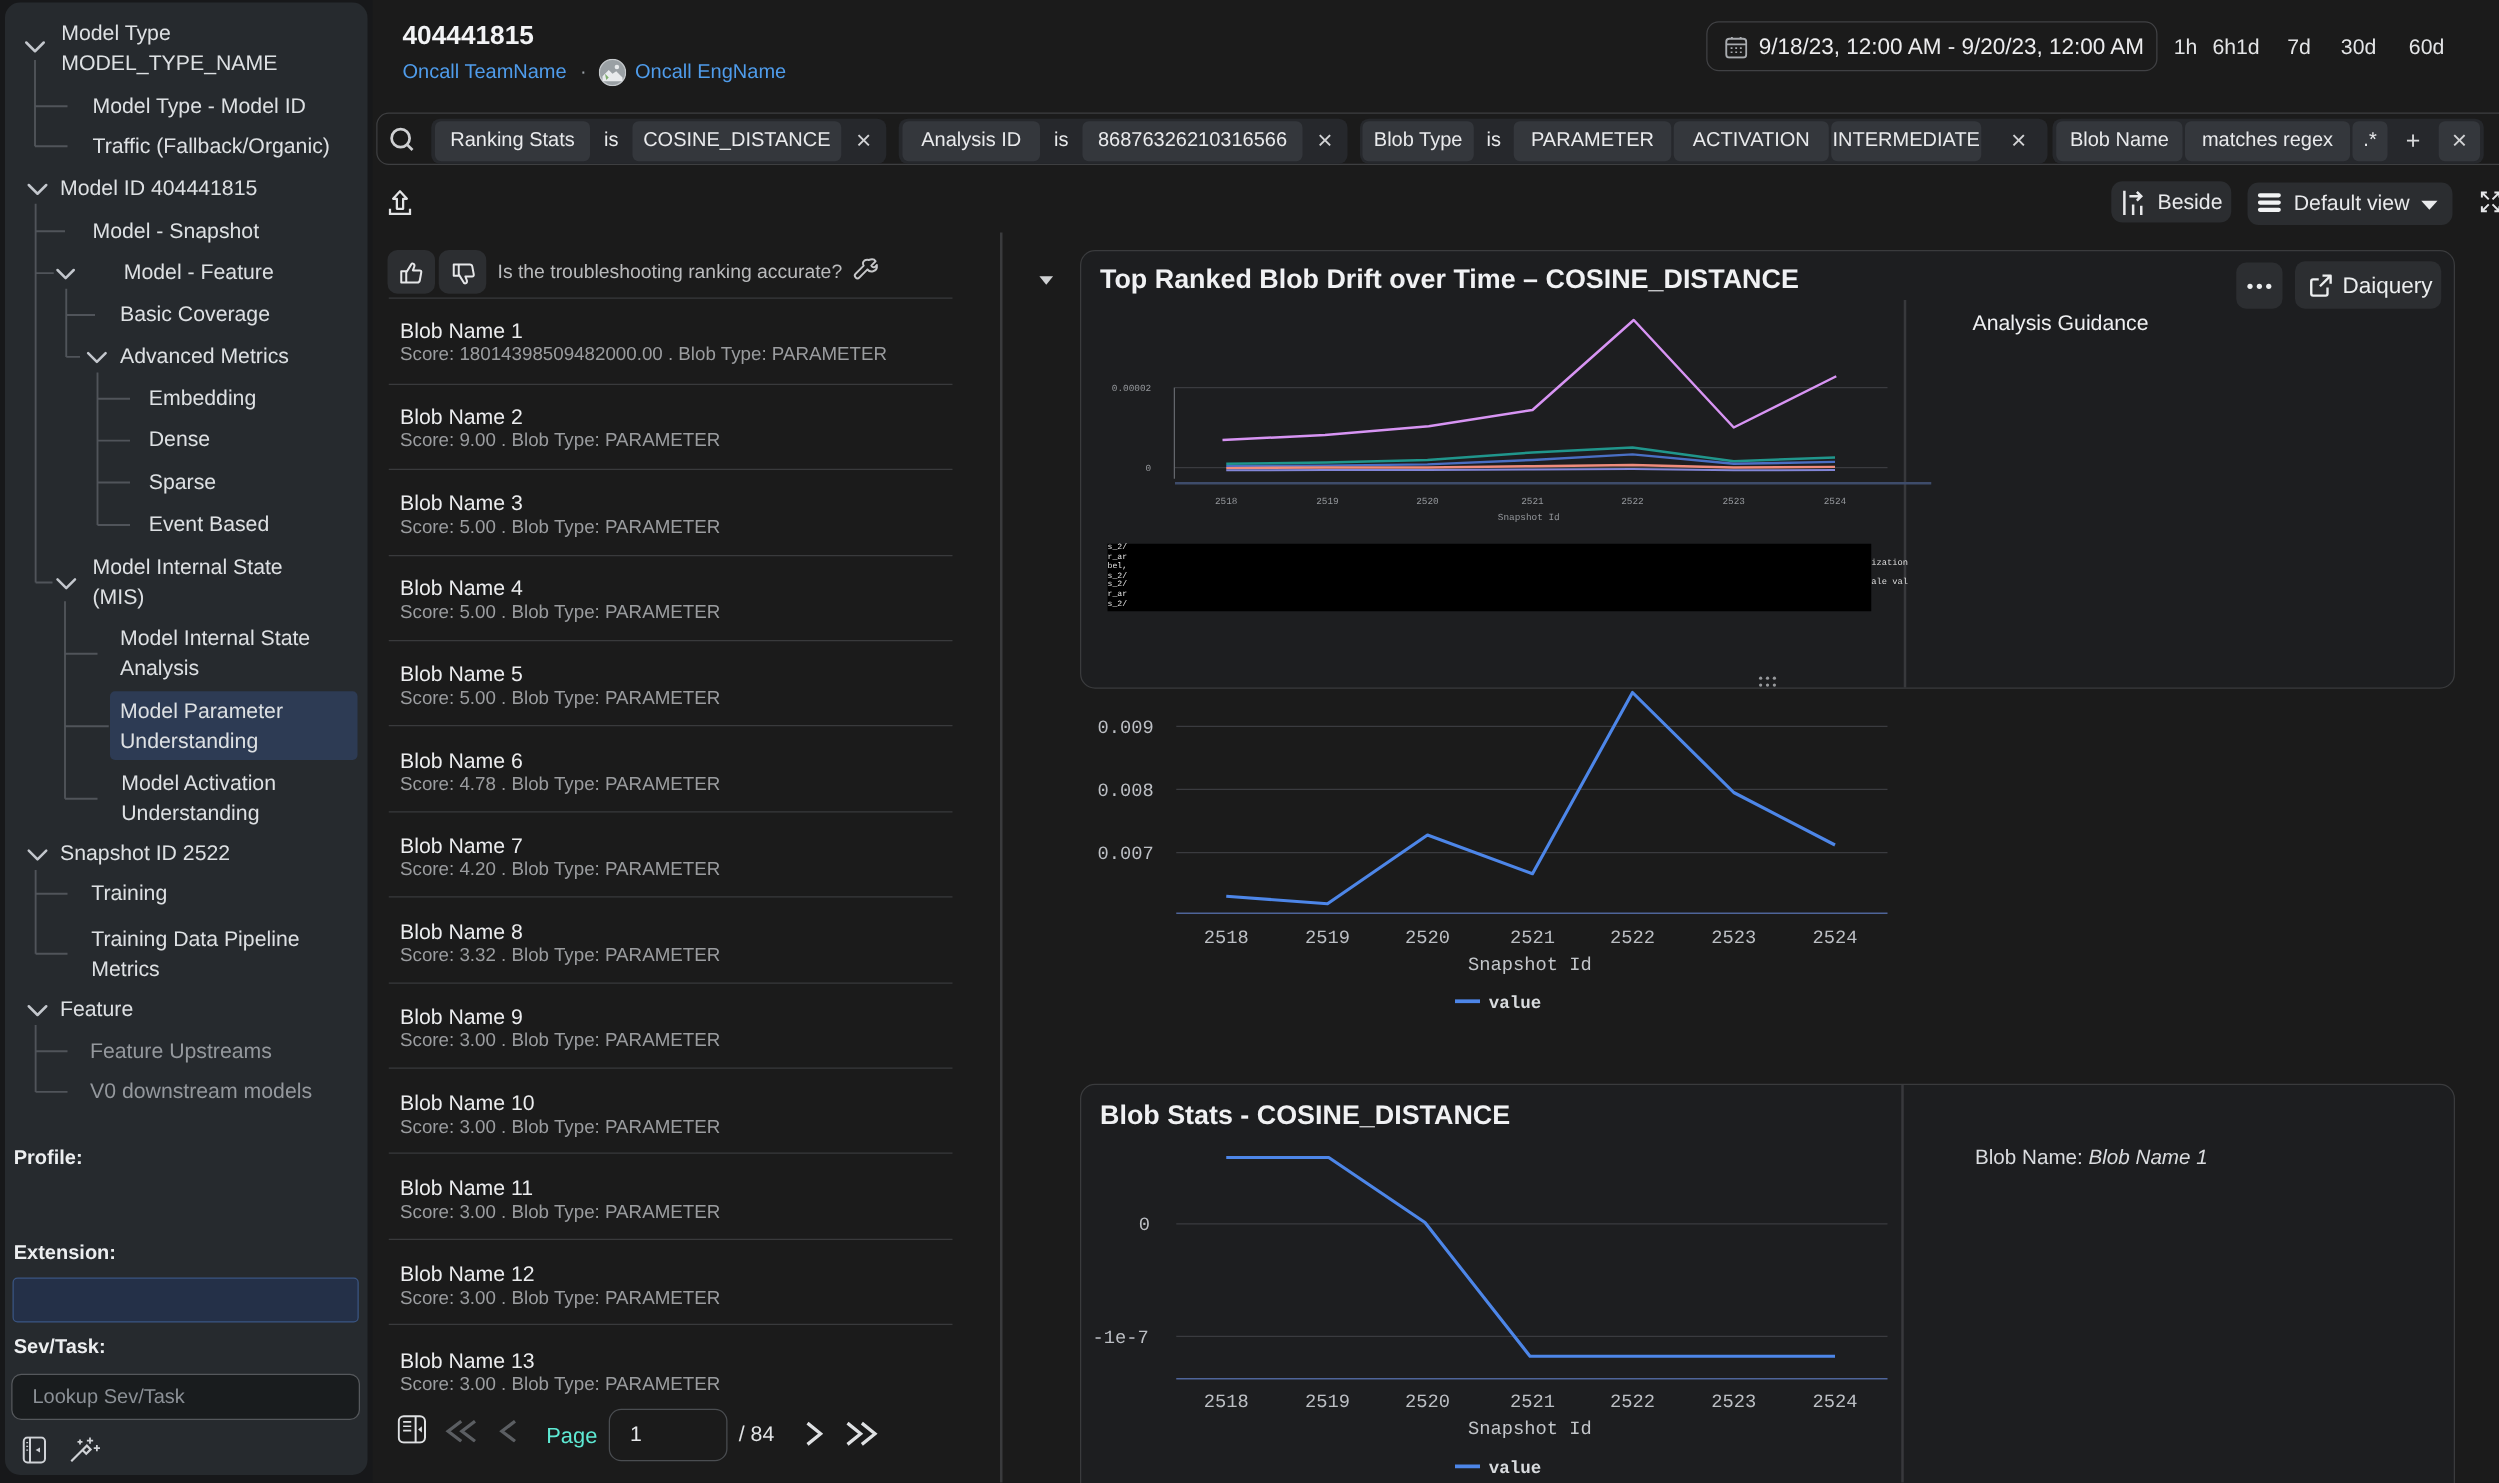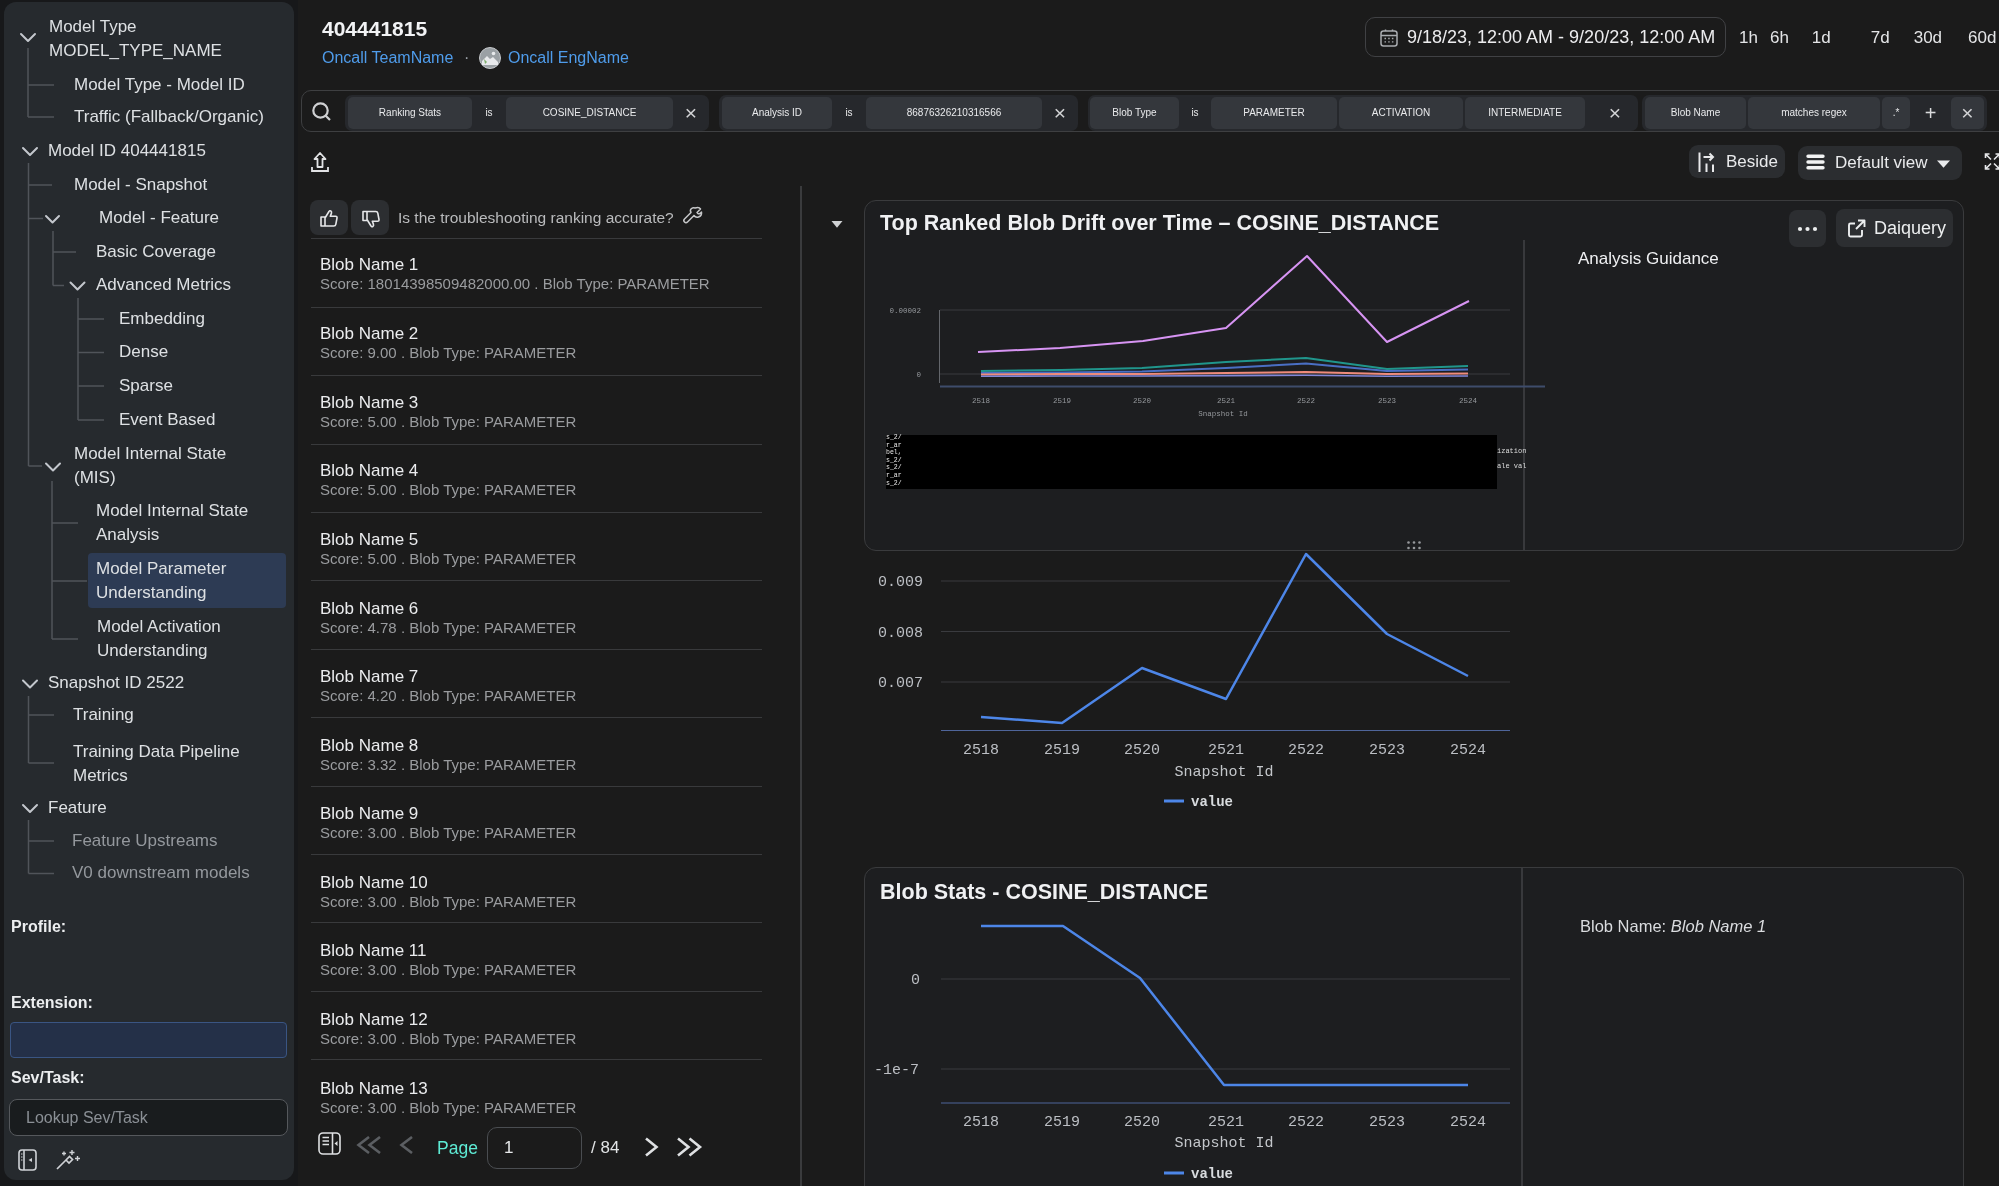--- a/index.html
+++ b/index.html
@@ -14,21 +14,21 @@
   .dim { color:#94989d; }
   .sel { position:absolute; left:88px; top:553px; width:198px; height:55px;
     background:#2d3b54; border-radius:4px; }
   .flabel { position:absolute; font-size:16px; font-weight:bold; color:#eceef0; }
   .fbox { position:absolute; background:#243048; border:1px solid #3a5583; border-radius:4px; }
   .lookup { position:absolute; background:#191c1e; border:1px solid #55585c; border-radius:8px;
     color:#8b9096; font-size:16px; }
   #main { position:absolute; left:0; top:0; width:1999px; height:1186px; }
   .link { color:#4f9ceb; font-size:16px; }
   .chipseg { position:absolute; top:97px; height:32px; background:#34373c; border-radius:5px;
-    color:#e9eaec; font-size:10px; line-height:32px; text-align:center; }
+    color:#e9eaec; font-size:16px; line-height:32px; text-align:center; }
   .chipgrp { position:absolute; top:95px; height:36px; background:#26282c; border-radius:7px; }
   .btn { position:absolute; background:#2b2d30; border-radius:9px; color:#e9eaec;
     font-size:16px; }
   .card { position:absolute; left:864px; width:1100px; background:#1d1e20;
     border:1px solid #3a3b3d; border-radius:12px; }
   .ctitle { position:absolute; font-size:21.5px; font-weight:bold; color:#f0f1f3; }
   .sep { position:absolute; left:311px; width:451px; height:1px; background:#393a3c; }
   .bname { position:absolute; left:320px; font-size:17px; color:#ebecee; line-height:17px; }
   .bscore { position:absolute; left:320px; font-size:15px; color:#9a9c9f; line-height:15px; }
   .mono { font-family:"Liberation Mono",monospace; }
@@ -110,21 +110,21 @@
   <div class="abs link" style="left:508px;top:49px">Oncall EngName</div>
 
   <div class="abs" style="left:1365px;top:17px;width:361px;height:40px;border:1.5px solid #404144;border-radius:10px"></div>
   <svg class="abs" style="left:1380px;top:29px" width="18" height="18" fill="none" stroke="#a9acb0" stroke-width="1.5">
     <rect x="1" y="2" width="16" height="15" rx="2.5"></rect>
     <path d="M1 6.5 H17 M5.5 2 V0.5 M12.5 2 V0.5"></path>
     <path d="M4.5 9.5 H6 M8.2 9.5 H9.7 M11.9 9.5 H13.4 M4.5 12.8 H6 M8.2 12.8 H9.7 M11.9 12.8 H13.4" stroke-width="1.3"></path>
   </svg>
   <div class="abs" style="left:1407px;top:27px;font-size:18px;color:#ececee">9/18/23, 12:00 AM - 9/20/23, 12:00 AM</div>
   <div class="abs" style="left:1739px;top:28px;font-size:17px;color:#e4e5e7;letter-spacing:0">
-    <span style="margin-right:12px">1h</span><span style="margin-right:23px">6h</span><span style="margin-right:40px">1d</span><span style="margin-right:24px">7d</span><span style="margin-right:26px">30d</span><span>60d</span>
+    <span style="margin-right:12px">1h</span><span style="">6h</span><span style="margin-right:22px">1d</span><span style="margin-right:24px">7d</span><span style="margin-right:26px">30d</span><span>60d</span>
   </div>
 
   <div class="abs" style="left:301px;top:90px;width:1712px;height:42px;border:1.5px solid #3e3f41;border-radius:10px"></div>
   <svg class="abs" style="left:311px;top:101px" width="22" height="22" fill="none" stroke="#cfd0d2" stroke-width="2.2">
     <circle cx="9.5" cy="9.5" r="7.2"></circle>
     <path d="M14.5 14.5 L19 19"></path>
   </svg>
 
   <div class="chipgrp" style="left:345px;width:364px"></div>
   <div class="chipseg" style="left:348px;width:124px">Ranking Stats</div>

